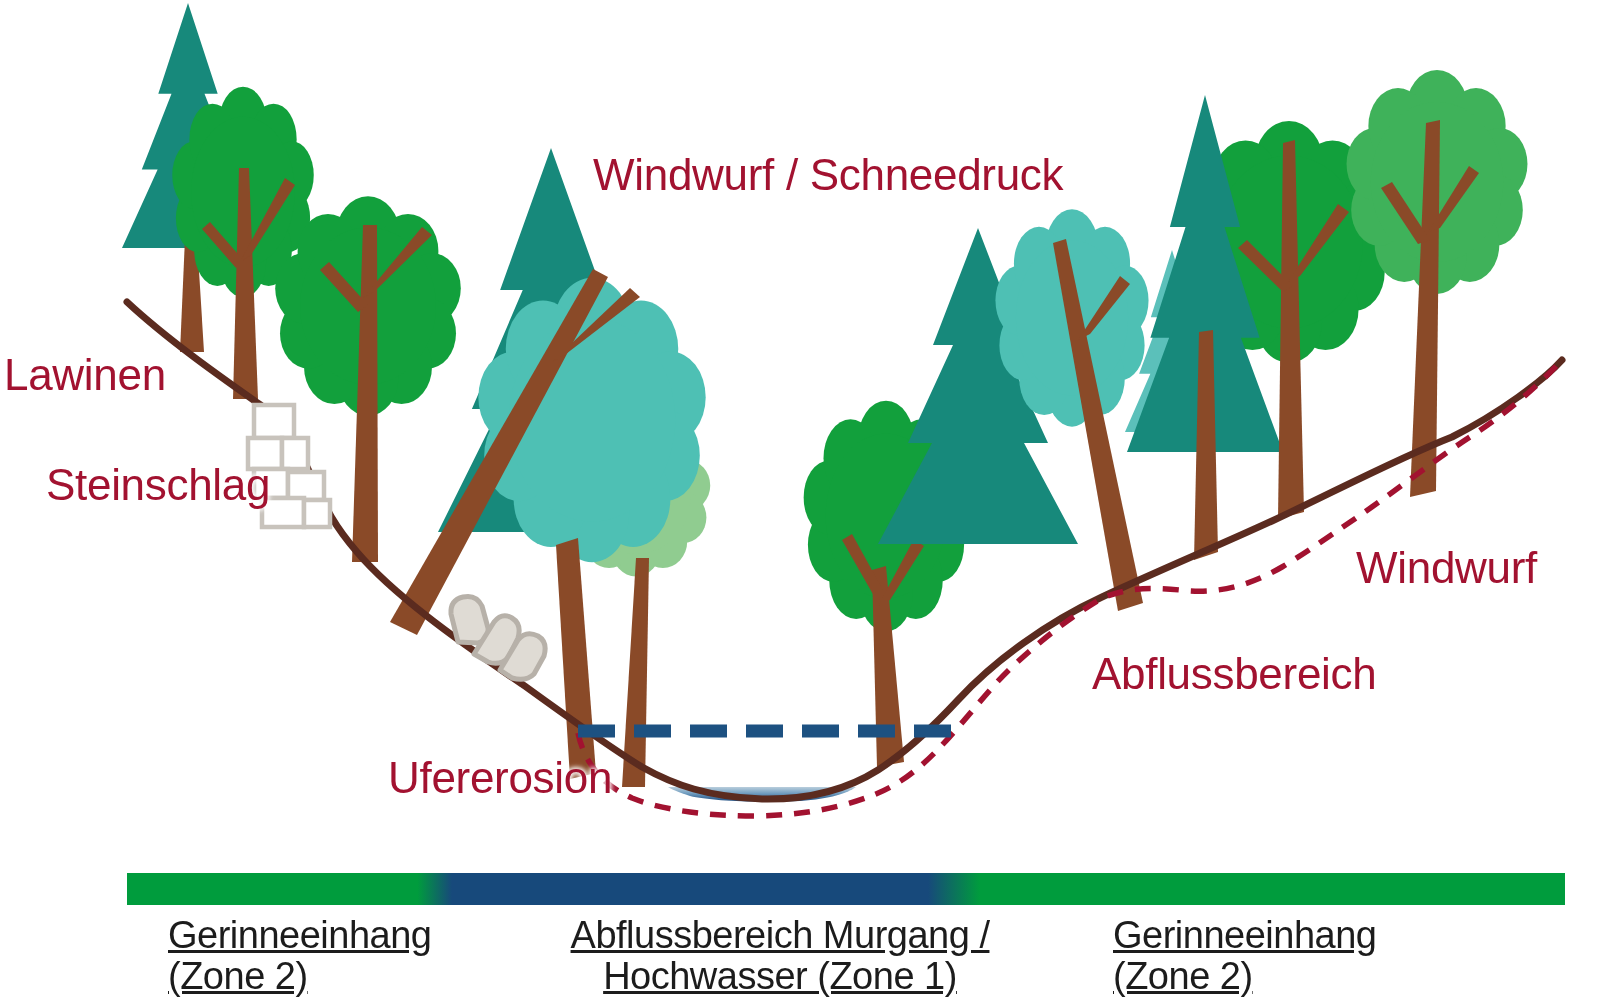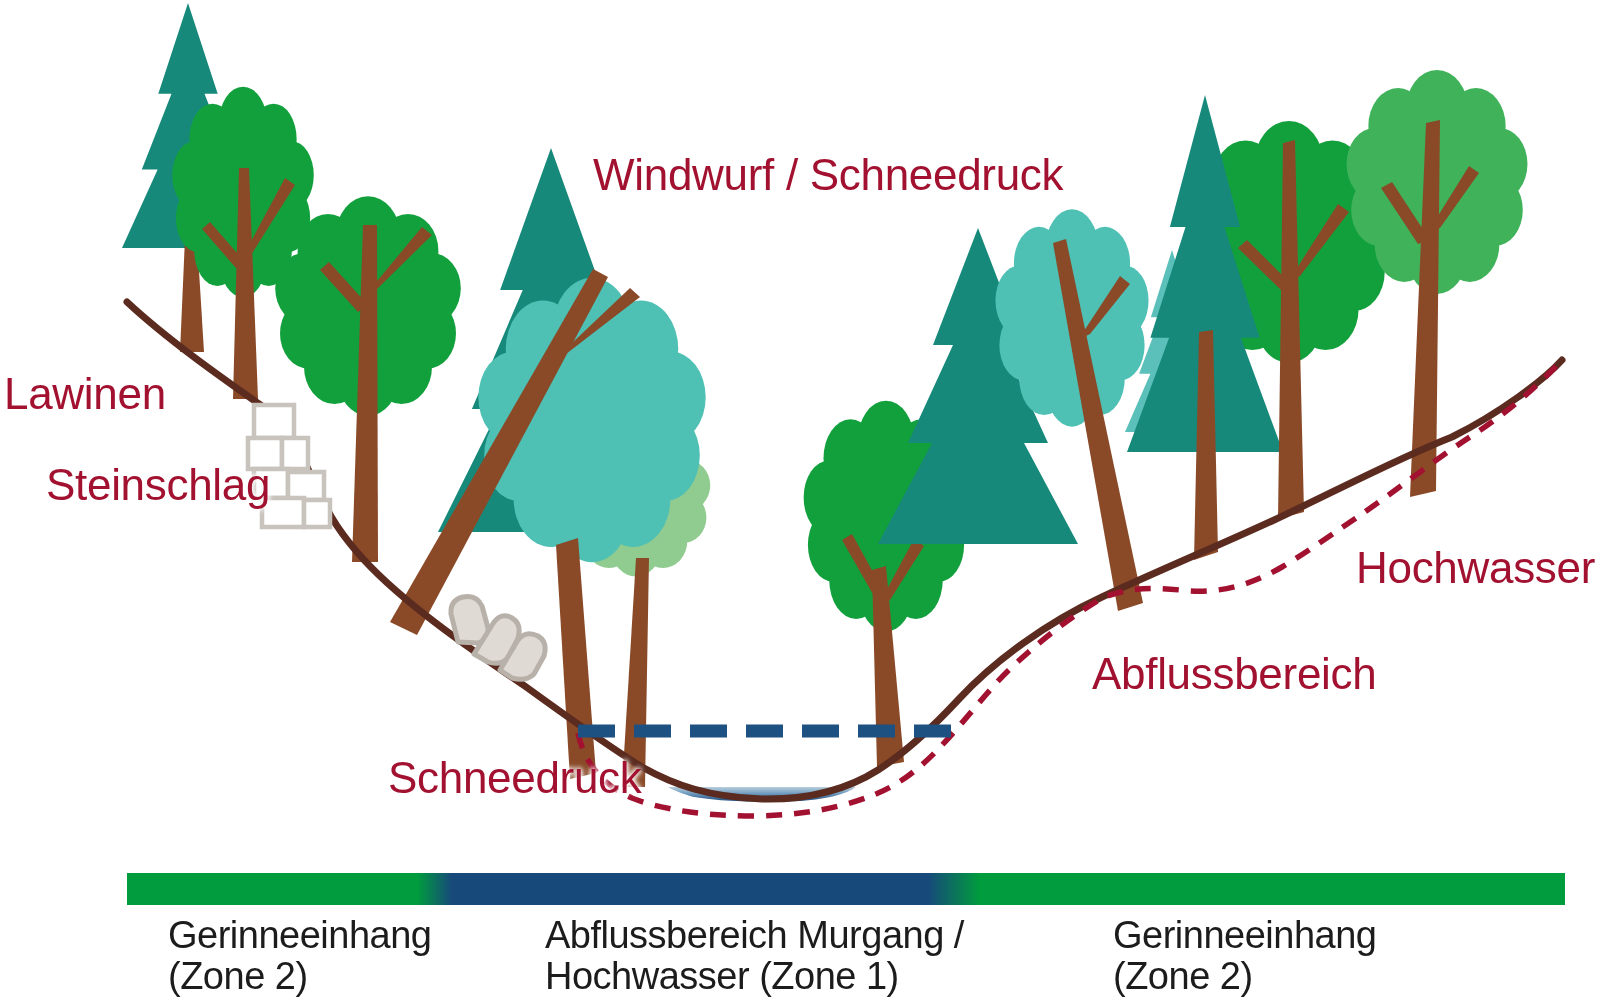--- a/index.html
+++ b/index.html
@@ -47,23 +47,23 @@
   .hz.blue{color:var(--label-blue,#2E6496);}
   .zone-bar{
     position:absolute;left:127px;top:873px;width:1438px;height:32px;
     background:linear-gradient(90deg,
       var(--bar-green,#009C3D) 0%,var(--bar-green,#009C3D) 20.2%,
       var(--bar-navy,#17497B) 22.6%,var(--bar-navy,#17497B) 55.7%,
       var(--bar-green,#009C3D) 59.3%,var(--bar-green,#009C3D) 100%);
   }
   .zlab{
     position:absolute;top:915px;font-size:38px;line-height:41px;
-    letter-spacing:-0.5px;color:var(--zone-text,#1C1C1C);white-space:nowrap;
-  }
-  .zlab.center{}
+    letter-spacing:-0.5px;color:var(--zone-text,#1C1C1C);white-space:nowrap;text-decoration:underline;
+  }
+  .zlab.center{text-align:center;}
 </style>
 </head>
 <body>
 
 <div id="stage">
 
   <svg id="art" viewBox="0 0 1600 1003">
     <defs>
       <g id="crown">
         <circle cx="0" cy="-0.72" r="0.40"></circle>
@@ -211,27 +211,27 @@
          C 1042 639 1072 616 1102 598
          C 1126 588 1150 587 1180 590
          C 1214 594 1246 588 1282 567
          C 1312 549 1338 530 1362 514
          C 1398 489 1436 459 1470 437
          C 1506 414 1540 384 1558 364"></path>
 
     <line class="blue-dash" x1="578" y1="731" x2="955" y2="731"></line>
   </svg>
 
-  <div class="hz" style="left:4px;top:369px">Lawinen</div>
+  <div class="hz" style="left:4px;top:350px">Lawinen</div>
   <div class="hz" style="left:46px;top:460px">Steinschlag</div>
   <div class="hz" style="left:593px;top:150px">Windwurf / Schneedruck</div>
-  <div class="hz" style="left:388px;top:753px">Schneedruck</div>
+  <div class="hz" style="left:388px;top:753px">Ufererosion</div>
   <div class="hz" style="left:1092px;top:649px">Abflussbereich</div>
   <div class="hz" style="left:1356px;top:544px;line-height:48px">
-    <div>Hochwasser</div>
+    <div>Windwurf</div>
   </div>
 
   <div class="zone-bar"></div>
 
   <div class="zlab" style="left:168px">
     <div>Gerinneeinhang</div>
     <div>(Zone 2)</div>
   </div>
   <div class="zlab center" style="left:545px;width:470px">
     <div>Abflussbereich Murgang /</div>

